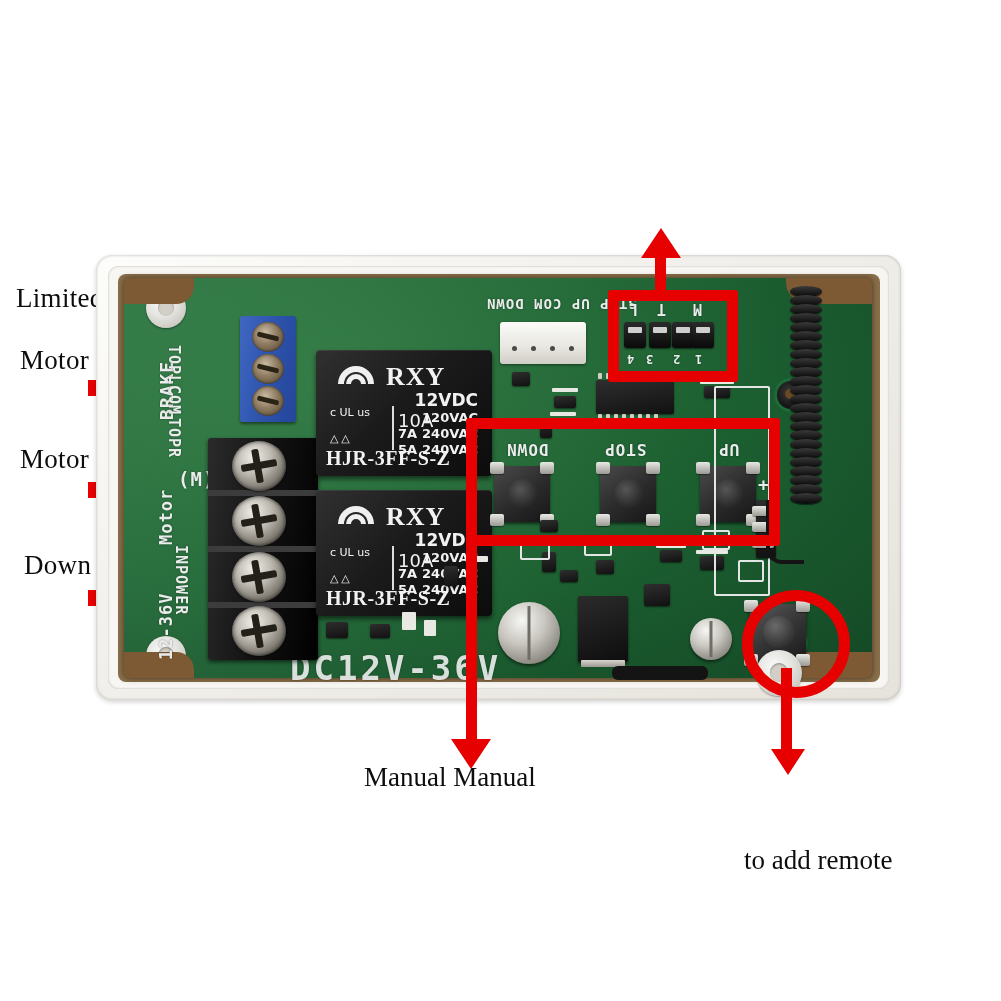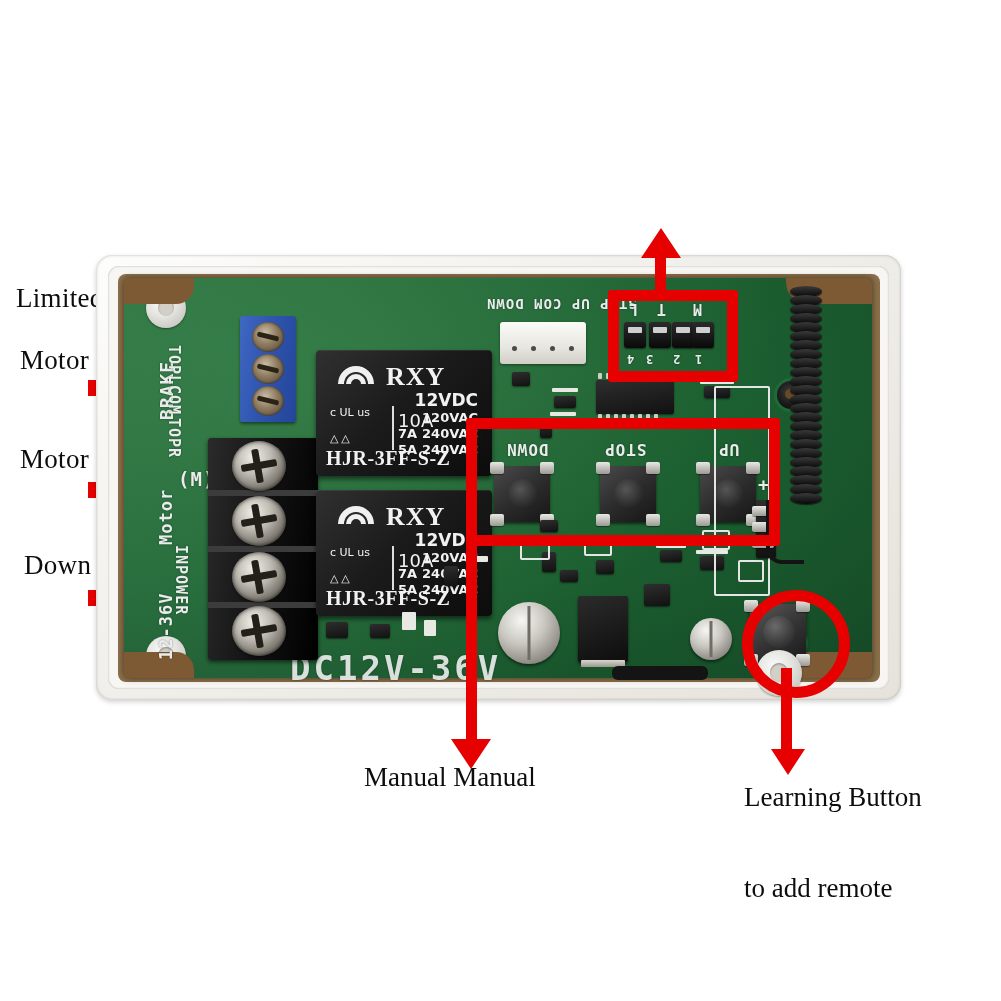--- a/index.html
+++ b/index.html
@@ -435,16 +435,15 @@
     <path d="M21,33 L1,3 L41,3 Z" fill="#e60000"></path>
   </svg>
 
   <div class="rcircle" style="left:742px;top:590px;width:86px;height:86px;"></div>
   <div class="rline" style="left:781px;top:668px;width:11px;height:90px;"></div>
   <svg class="arrow-down" style="left:770px;top:746px;width:36px;height:30px;" viewBox="0 0 36 30">
     <path d="M18,29 L1,3 L35,3 Z" fill="#e60000"></path>
   </svg>
 
   <div class="anno-cap" style="left:364px;top:762px;">Manual Manual</div>
-  <div class="anno-cap" style="left:744px;top:782px;">Learning Button</div>
-  <div class="anno-cap" style="left:744px;top:845px;margin-top:28px;">to add remote</div>
+  <div class="anno-cap" style="left:744px;top:845px;">to add remote</div>
 
 </div>
 
 </body></html>

